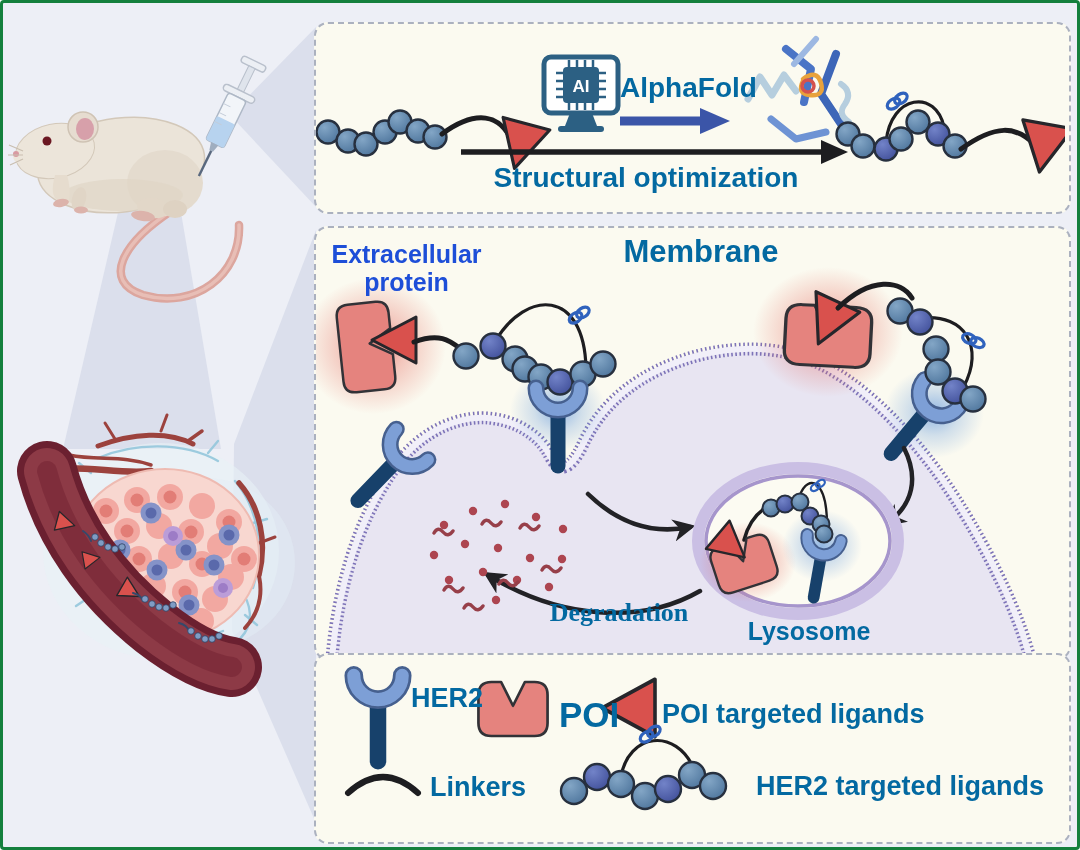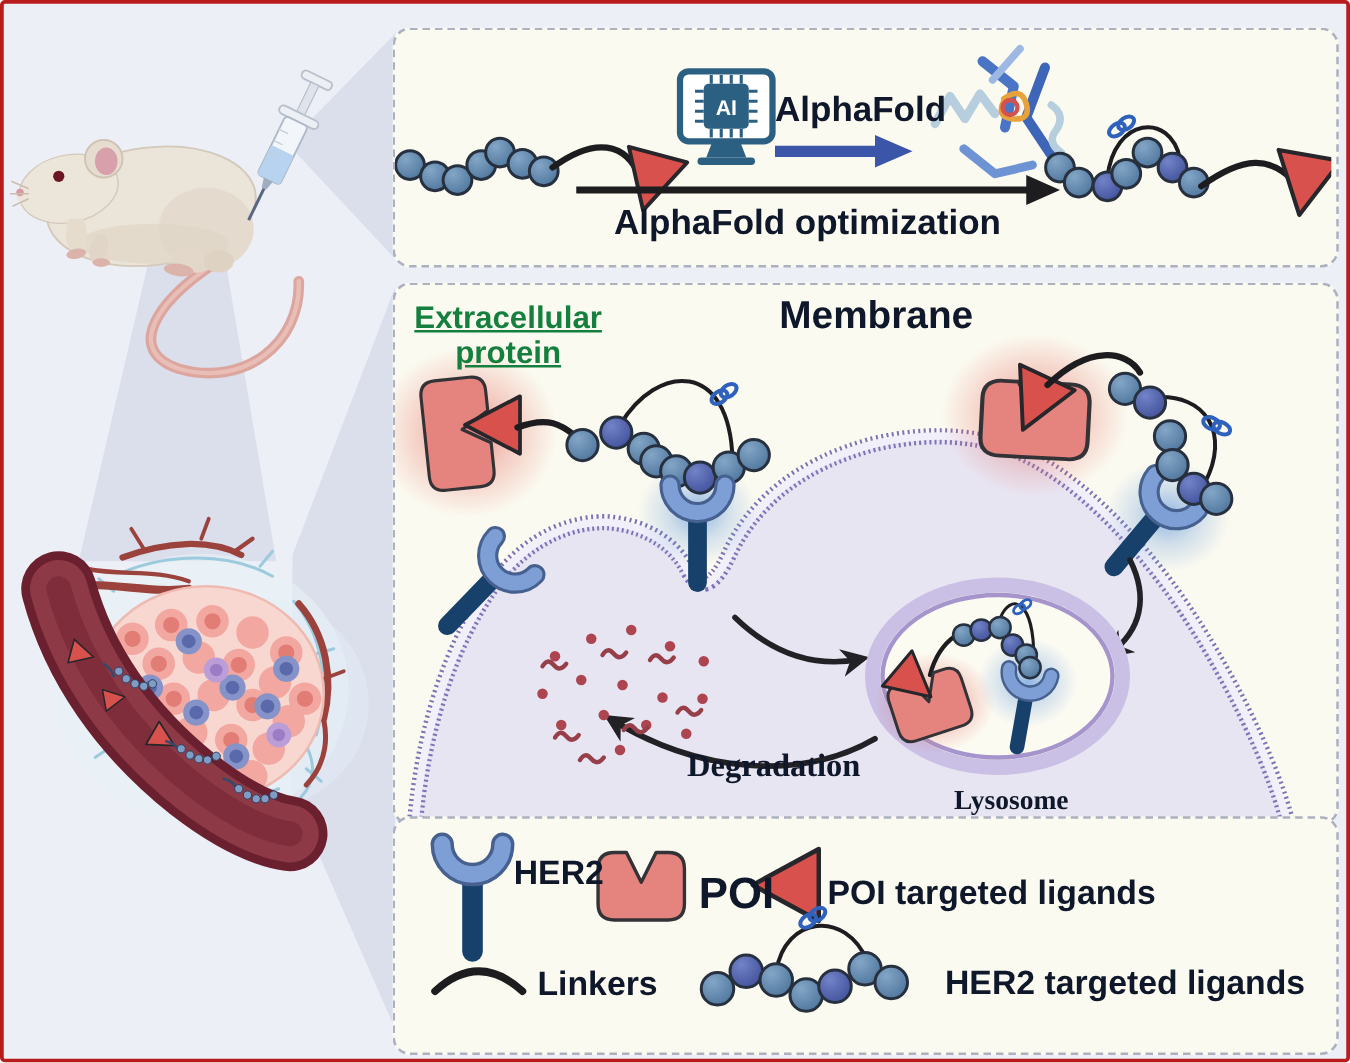--- a/index.html
+++ b/index.html
@@ -1,26 +1,26 @@
 <!DOCTYPE html>
 <html><head>
 <meta charset="utf-8">
 <style>
   html,body{margin:0;padding:0;background:#ffffff;}
   .stage{position:relative;width:1080px;height:850px;background:#edeff6;
-         border:3px solid #b91c1c;border-radius:4px;box-sizing:border-box;
+         border:3px solid #15803d;border-radius:4px;box-sizing:border-box;
          font-family:"Liberation Sans",sans-serif;overflow:hidden;}
   svg{display:block;}
   .bg{position:absolute;left:0;top:0;}
   .panel{position:absolute;background:#fbfaf0;border:2px dashed #abb1bf;
          border-radius:14px;overflow:hidden;}
   .panel > svg{position:absolute;left:0;top:0;}
-  .lbl{position:absolute;color:#0f172a;font-weight:600;line-height:1.13;}
+  .lbl{position:absolute;color:#0369a1;font-weight:600;line-height:1.13;}
   .ctr{text-align:center;}
-  .red{color:#15803d;text-decoration:underline;}
+  .red{color:#1d4ed8;}
   .title{font-weight:700;}
   .bd{fill:url(#beadGrad);stroke:#27303f;stroke-width:2.4;}
   .bd.dk{fill:url(#beadGradD);}
   .mini{stroke-width:2;}
   .linker{fill:none;stroke:#1d1d20;stroke-width:5;stroke-linecap:round;}
   .arrow{fill:none;stroke:#222226;stroke-width:4.5;stroke-linecap:round;}
   .frag-dot{fill:#ad4550;}
   .frag-sq{fill:none;stroke:#973f49;stroke-width:3.5;stroke-linecap:round;}
   .net{fill:none;stroke:#93c6dc;stroke-width:2.4;stroke-linecap:round;opacity:.9;}
   .rv{fill:none;stroke:#9c423d;stroke-linecap:round;}
@@ -320,21 +320,21 @@
           <circle class="bd" cx="585" cy="115" r="11.5"></circle>
         <circle class="bd" cx="602" cy="98" r="11.5"></circle>
           <circle class="bd dk" cx="622" cy="110" r="11.5"></circle>
         <circle class="bd" cx="639" cy="122" r="11.5"></circle>
         <use href="#slink" transform="translate(580,78)"></use>
         <path class="linker" d="M 645,125 C 680,100 700,102 718,120"></path>
         <use href="#tri" transform="translate(728,122) rotate(100) scale(1.1)"></use>
       </g>
     </svg>
     <div class="lbl" style="left:304px;top:48px;font-size:28px;">AlphaFold</div>
-    <div class="lbl ctr" style="left:150px;top:138px;width:360px;font-size:28px;">AlphaFold optimization</div>
+    <div class="lbl ctr" style="left:150px;top:138px;width:360px;font-size:28px;">Structural optimization</div>
   </div>
 
   <div class="panel" style="left:311px;top:223px;width:753px;height:430px;">
     <svg width="749" height="426" viewBox="0 0 749 426">
 
       <path d="M 16,430 C 22,360 42,290 80,238 C 108,200 145,188 172,190 C 196,192 222,204 234,228 C 243,246 255,242 267,216 C 285,177 322,143 384,127 C 432,116 476,120 512,140 C 546,159 580,191 612,232 C 646,275 696,362 714,430 L 714,432 L 16,432 Z" fill="#e8e5f2"></path>
 
       <g>
         <path d="M 16,430 C 22,360 42,290 80,238 C 108,200 145,188 172,190 C 196,192 222,204 234,228 C 243,246 255,242 267,216 C 285,177 322,143 384,127 C 432,116 476,120 512,140 C 546,159 580,191 612,232 C 646,275 696,362 714,430" fill="none" stroke="#7d73b8" stroke-width="13" stroke-dasharray="1.6,2.6"></path>
         <path d="M 16,430 C 22,360 42,290 80,238 C 108,200 145,188 172,190 C 196,192 222,204 234,228 C 243,246 255,242 267,216 C 285,177 322,143 384,127 C 432,116 476,120 512,140 C 546,159 580,191 612,232 C 646,275 696,362 714,430" fill="none" stroke="#f1eff9" stroke-width="6"></path>
@@ -426,21 +426,21 @@
         <path class="frag-sq" d="M 128,362 q 4,-7 9,-1 q 5,6 10,-1"></path>
         <path class="frag-sq" d="M 183,356 q 4,-7 9,-1 q 5,6 10,-1"></path>
         <path class="frag-sq" d="M 226,342 q 4,-7 9,-1 q 5,6 10,-1"></path>
         <path class="frag-sq" d="M 148,380 q 4,-7 9,-1 q 5,6 10,-1"></path>
       </g>
     </svg>
 
     <div class="lbl ctr title" style="left:280px;top:6px;width:210px;font-size:31px;">Membrane</div>
     <div class="lbl ctr red" style="left:8px;top:12px;width:165px;font-size:25px;">Extracellular protein</div>
     <div class="lbl ctr" style="left:203px;top:370px;width:200px;font-size:26px;font-family:Liberation Serif, serif;">Degradation</div>
-    <div class="lbl ctr" style="left:418px;top:400px;width:150px;font-size:22px;font-family:Liberation Serif, serif;">Lysosome</div>
+    <div class="lbl ctr" style="left:418px;top:389px;width:150px;font-size:25px;">Lysosome</div>
   </div>
 
   <div class="panel" style="left:311px;top:650px;width:753px;height:187px;">
     <svg width="749" height="183" viewBox="0 0 749 183">
       <use href="#her2" transform="translate(62,38) scale(1.1)"></use>
       <use href="#poiTop" transform="translate(197,54) scale(1.08)"></use>
       <use href="#tri" transform="translate(315,53) rotate(180) scale(1.2,1.25)"></use>
       <path d="M 32,138 Q 67,106 102,138" fill="none" stroke="#1d1d20" stroke-width="6" stroke-linecap="round"></path>
       <g>
         <path d="M 305,122 C 312,78 360,72 378,114" fill="none" stroke="#1d1d20" stroke-width="3.2"></path>

